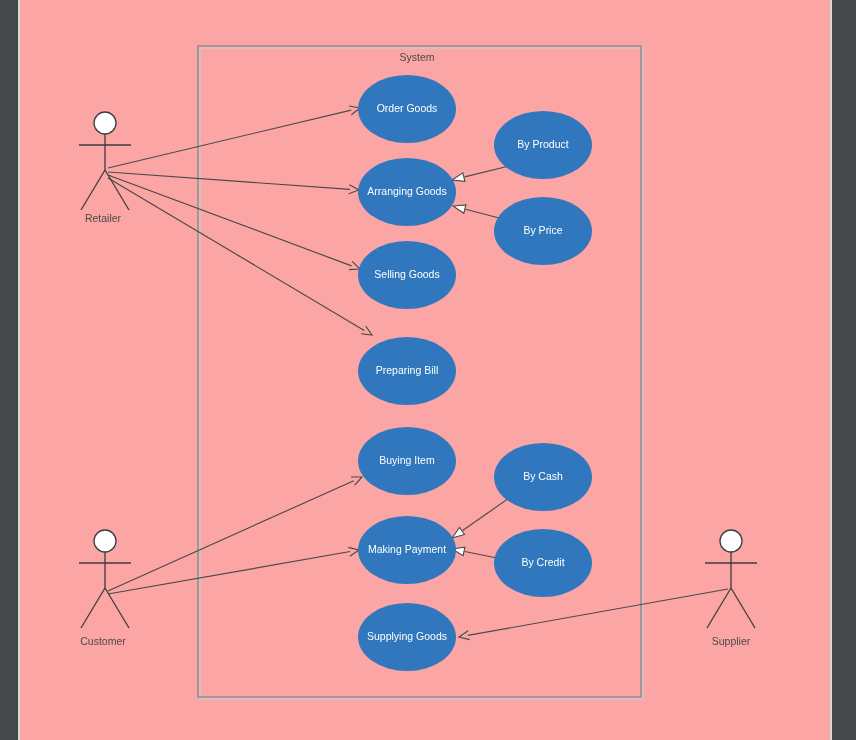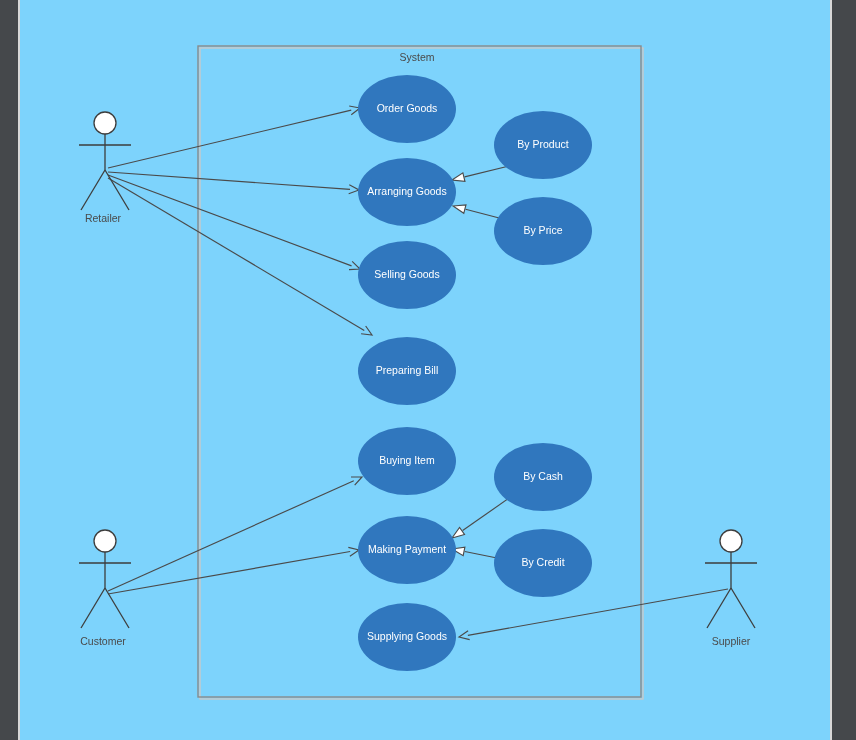--- a/index.html
+++ b/index.html
@@ -11,21 +11,21 @@
   body {
     width: 856px;
     height: 740px;
     overflow: hidden;
     font-family: "Liberation Sans", sans-serif;
   }
   #canvas-root {
     position: relative;
     width: 856px;
     height: 740px;
-    background: #7dd3fc;
+    background: #fca5a5;
   }
   .edge-bar {
     position: absolute;
     top: 0;
     height: 740px;
     background: #45484b;
   }
   .edge-bar.left  { left: 0;   width: 18px; }
   .edge-bar.right { left: 832px; width: 24px; }
   .edge-seam {

